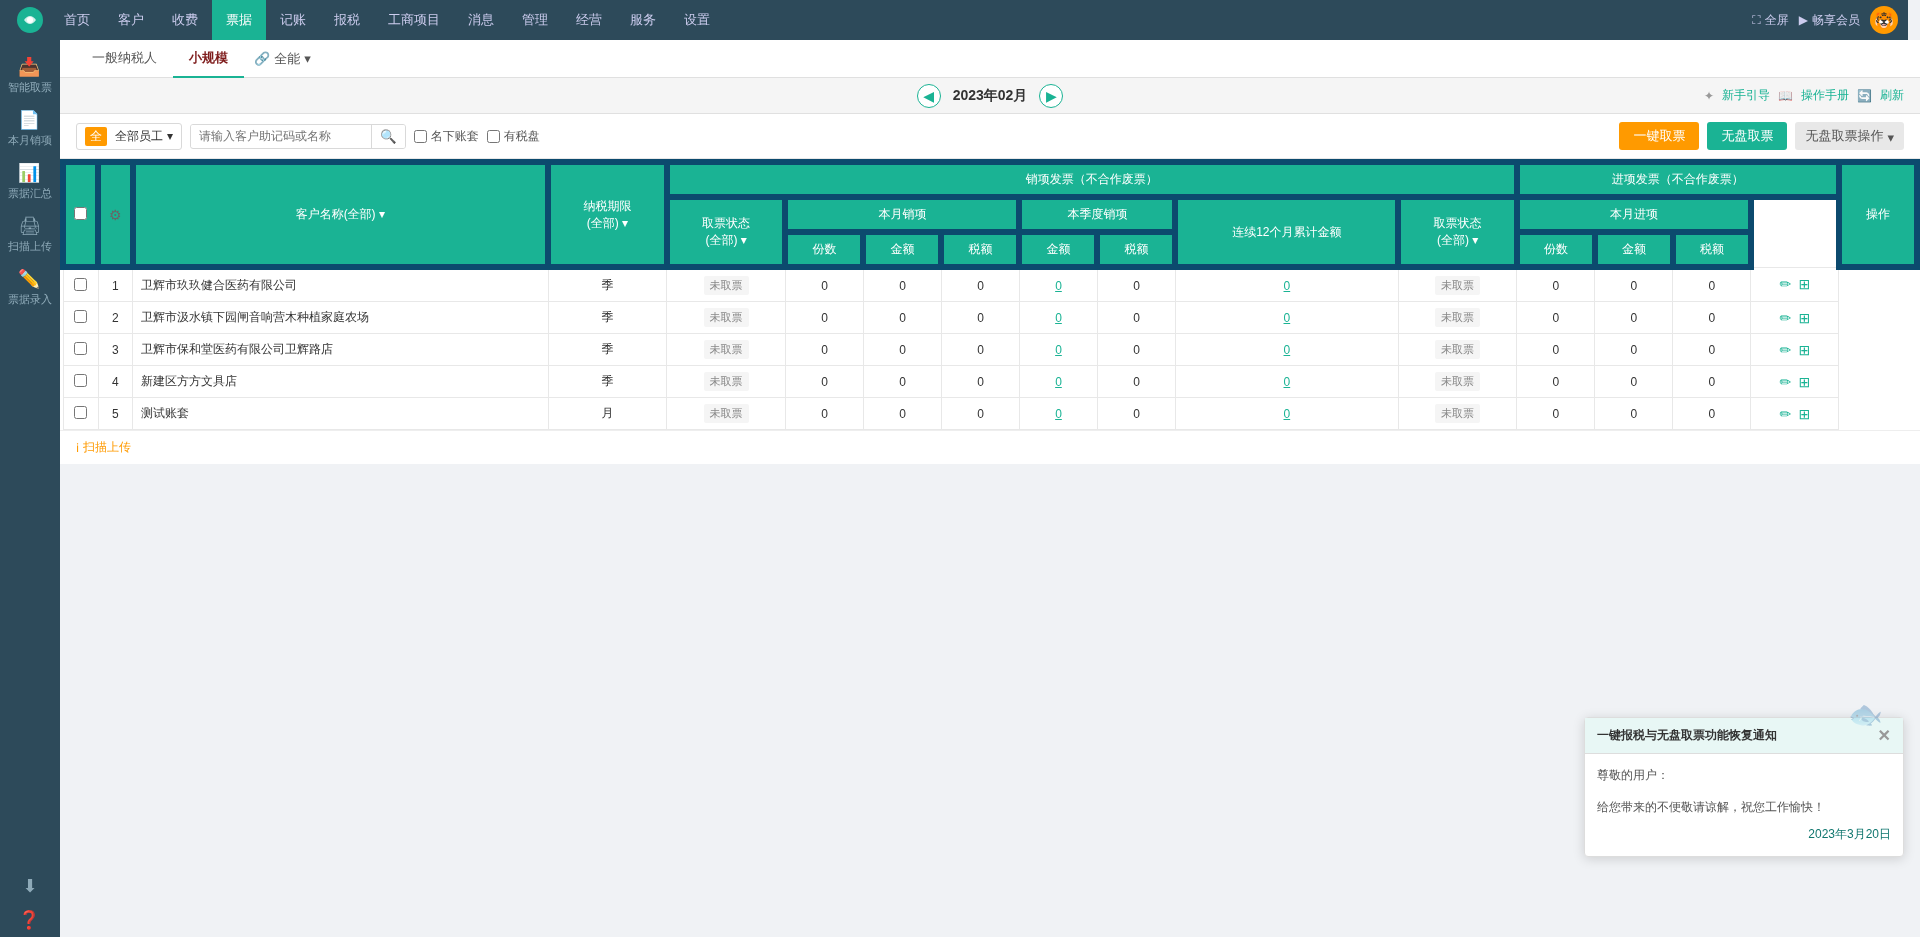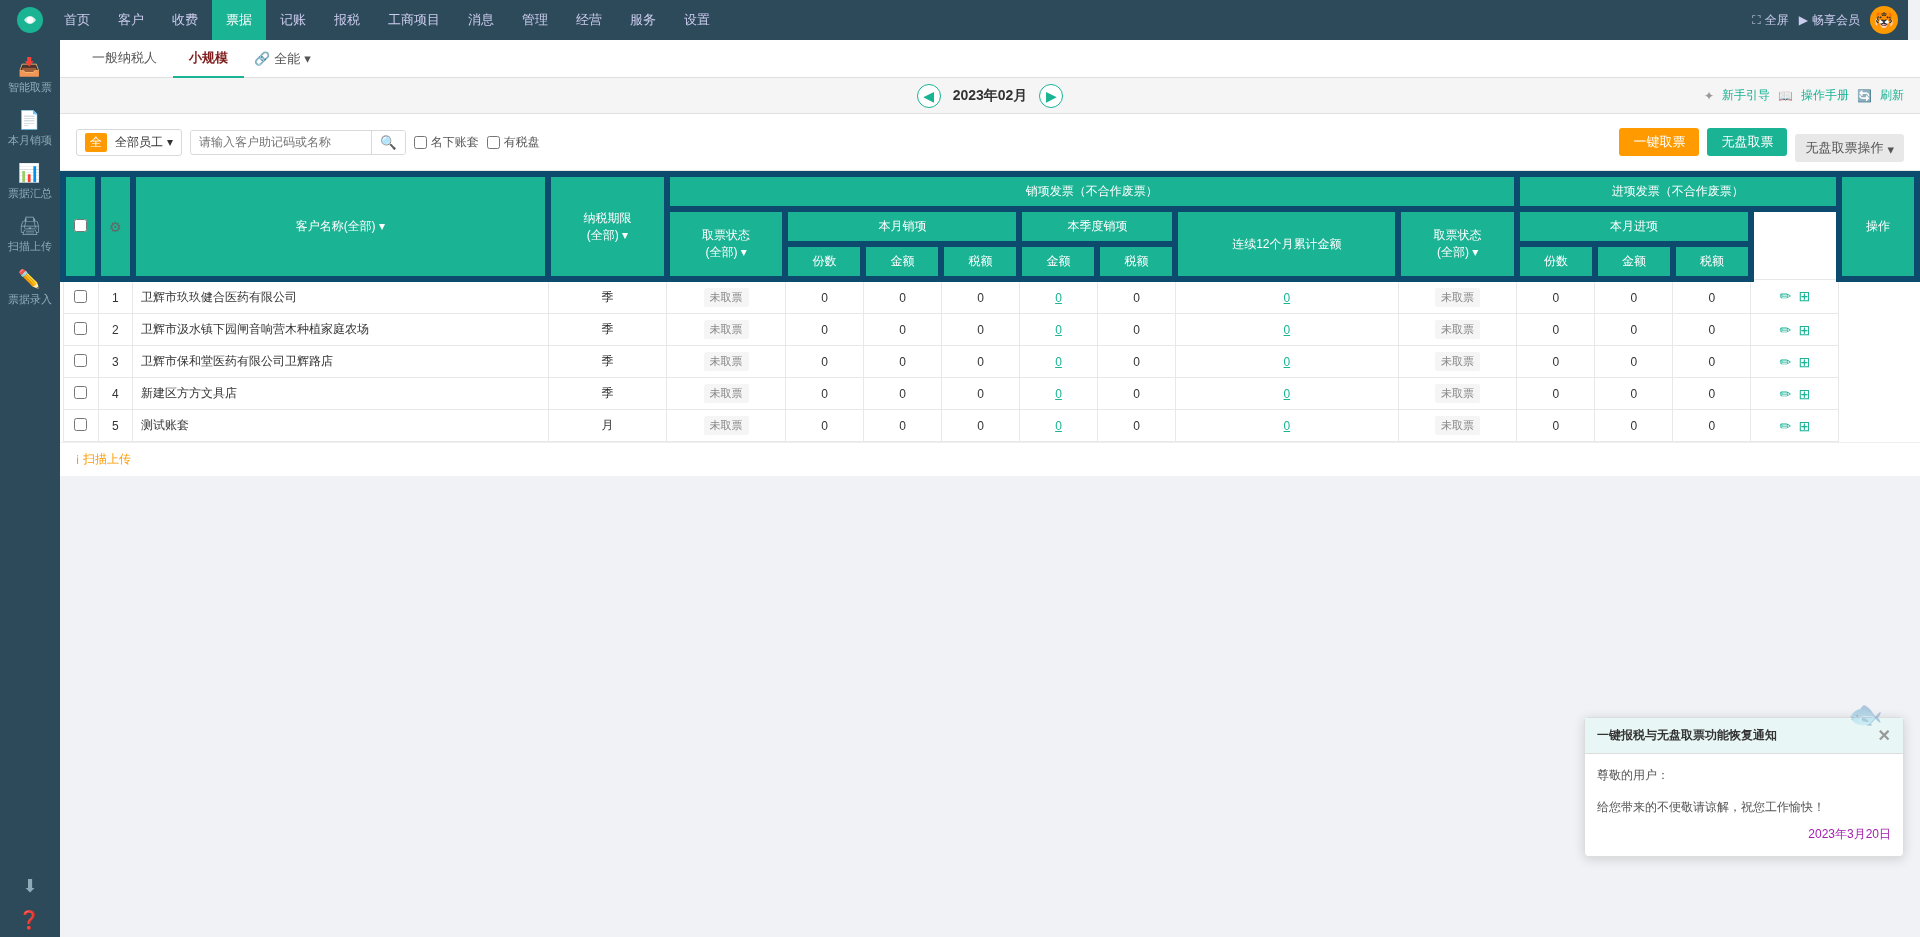--- a/index.html
+++ b/index.html
@@ -96,21 +96,21 @@
     .btn-orange {
       background: #ff9a00; color: #fff; border: none; border-radius: 3px;
       padding: 5px 14px; cursor: pointer; font-size: 13px; white-space: nowrap;
     }
     .btn-teal {
       background: #1ab394; color: #fff; border: none; border-radius: 3px;
       padding: 5px 14px; cursor: pointer; font-size: 13px; white-space: nowrap;
     }
     .btn-dropdown {
       background: #e8e8e8; color: #555; border: none; border-radius: 3px;
-      padding: 5px 10px; cursor: pointer; font-size: 13px; display: flex; align-items: flex-end; gap: 4px; margin-top: 12px;
+      padding: 5px 10px; cursor: pointer; font-size: 13px; display: flex; align-items: flex-end; gap: 4px;
     }
 
     
     .table-wrapper { background: #fff; margin: 0; overflow-x: auto; }
     table { width: 100%; border-collapse: collapse; font-size: 12px; }
     thead tr { background: #1ab394; color: #fff; }
     thead th {
       padding: 6px 8px; text-align: center; border: 6px solid #0c4a6e;
       font-weight: normal; white-space: nowrap;
     }
@@ -455,15 +455,15 @@
 
 <div class="notification-popup">
   <div class="notif-tail">🐟</div>
   <div class="notif-header">
     <span>一键报税与无盘取票功能恢复通知</span>
     <span class="notif-close">✕</span>
   </div>
   <div class="notif-body">
     <div>尊敬的用户：</div>
     <div style="margin-top:12px;">给您带来的不便敬请谅解，祝您工作愉快！</div>
-    <div style="margin-top:8px; text-align:right; color:#a21caf;">2023年3月20日</div>
+    <div style="margin-top:8px; text-align:right; color:#0f766e;">2023年3月20日</div>
   </div>
 </div>
 
 </body></html>

